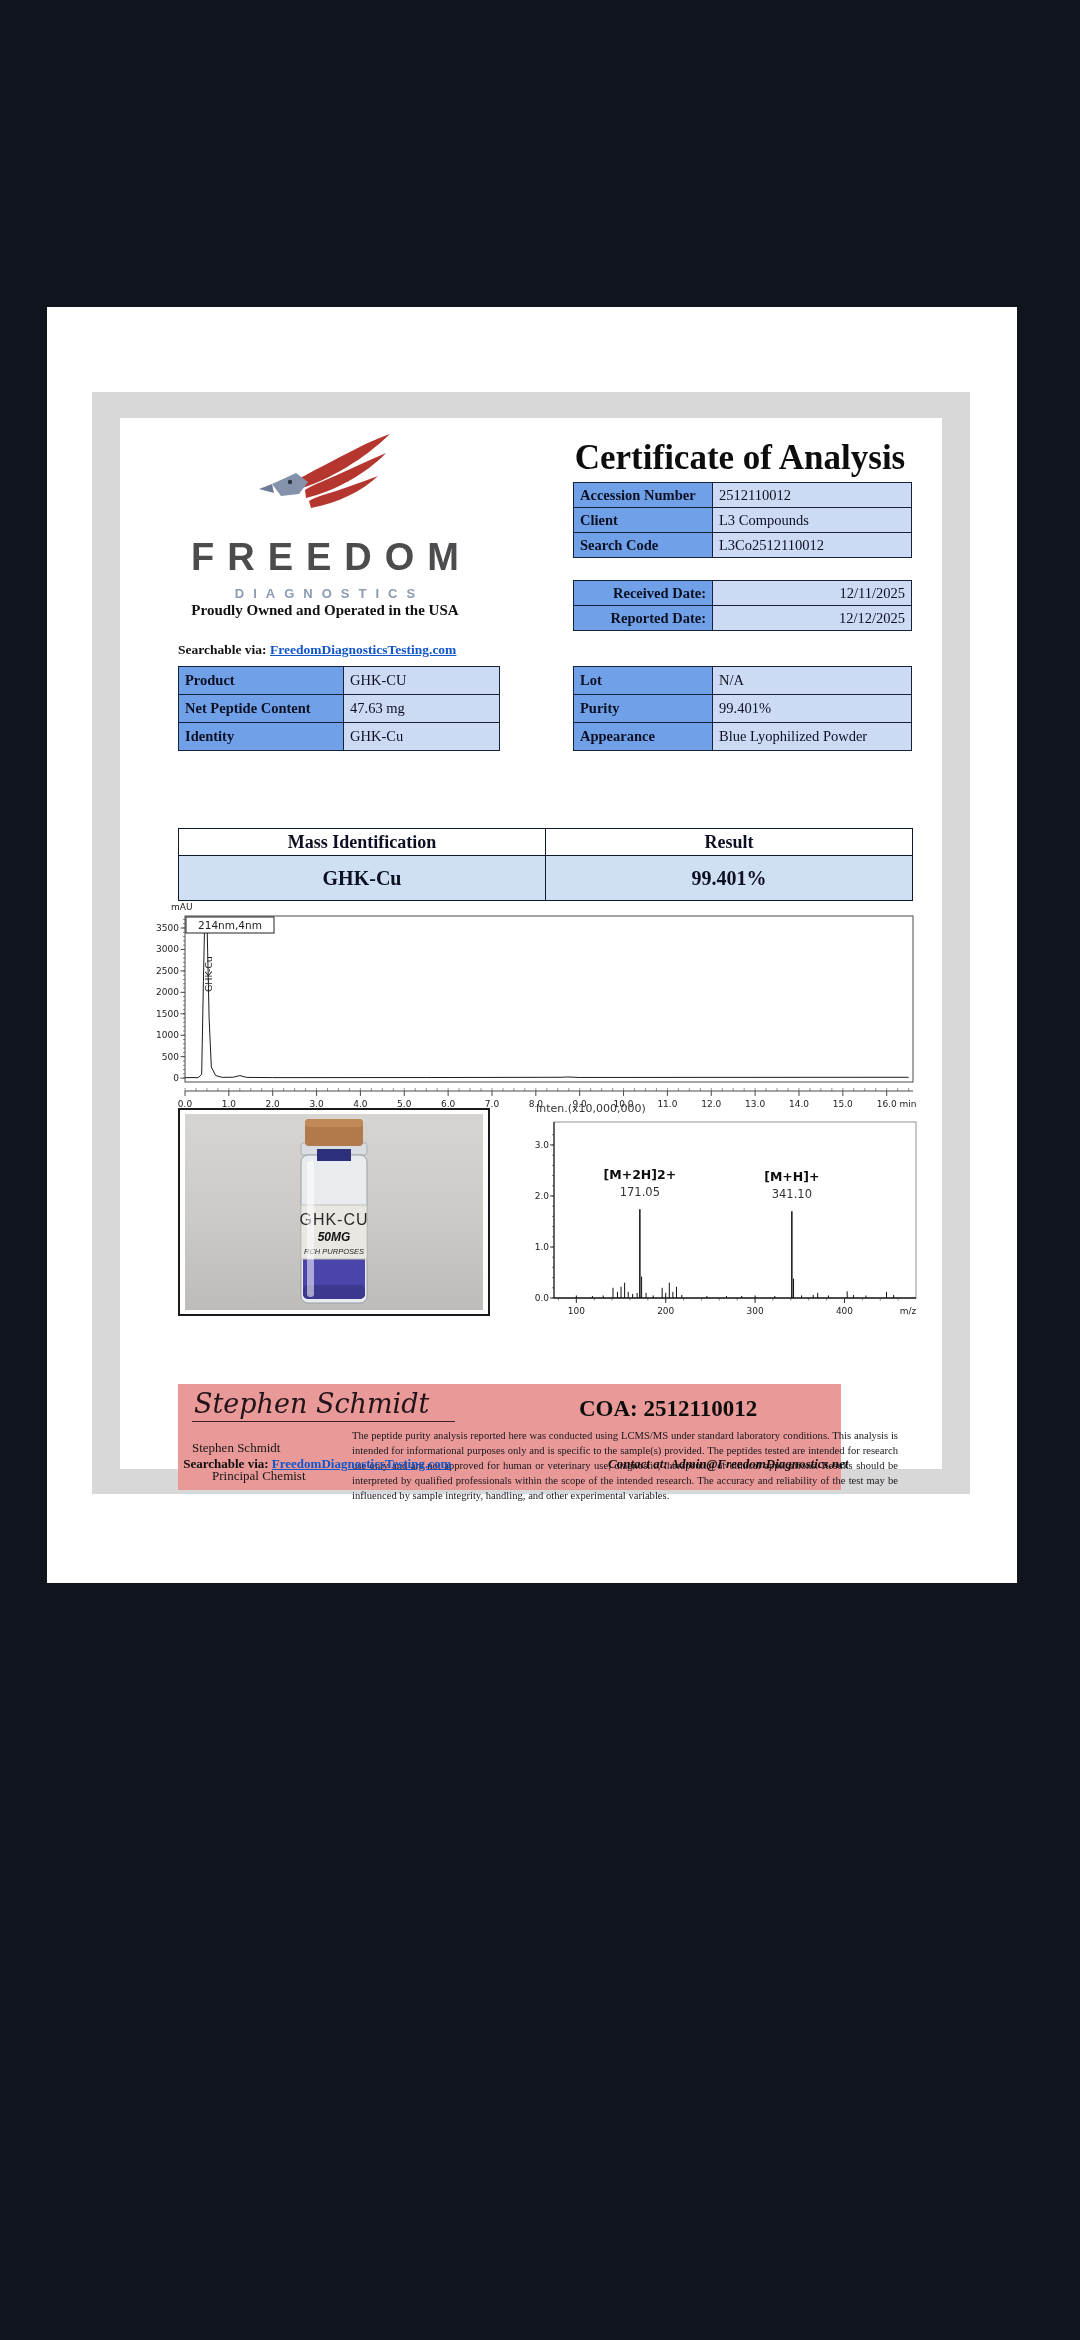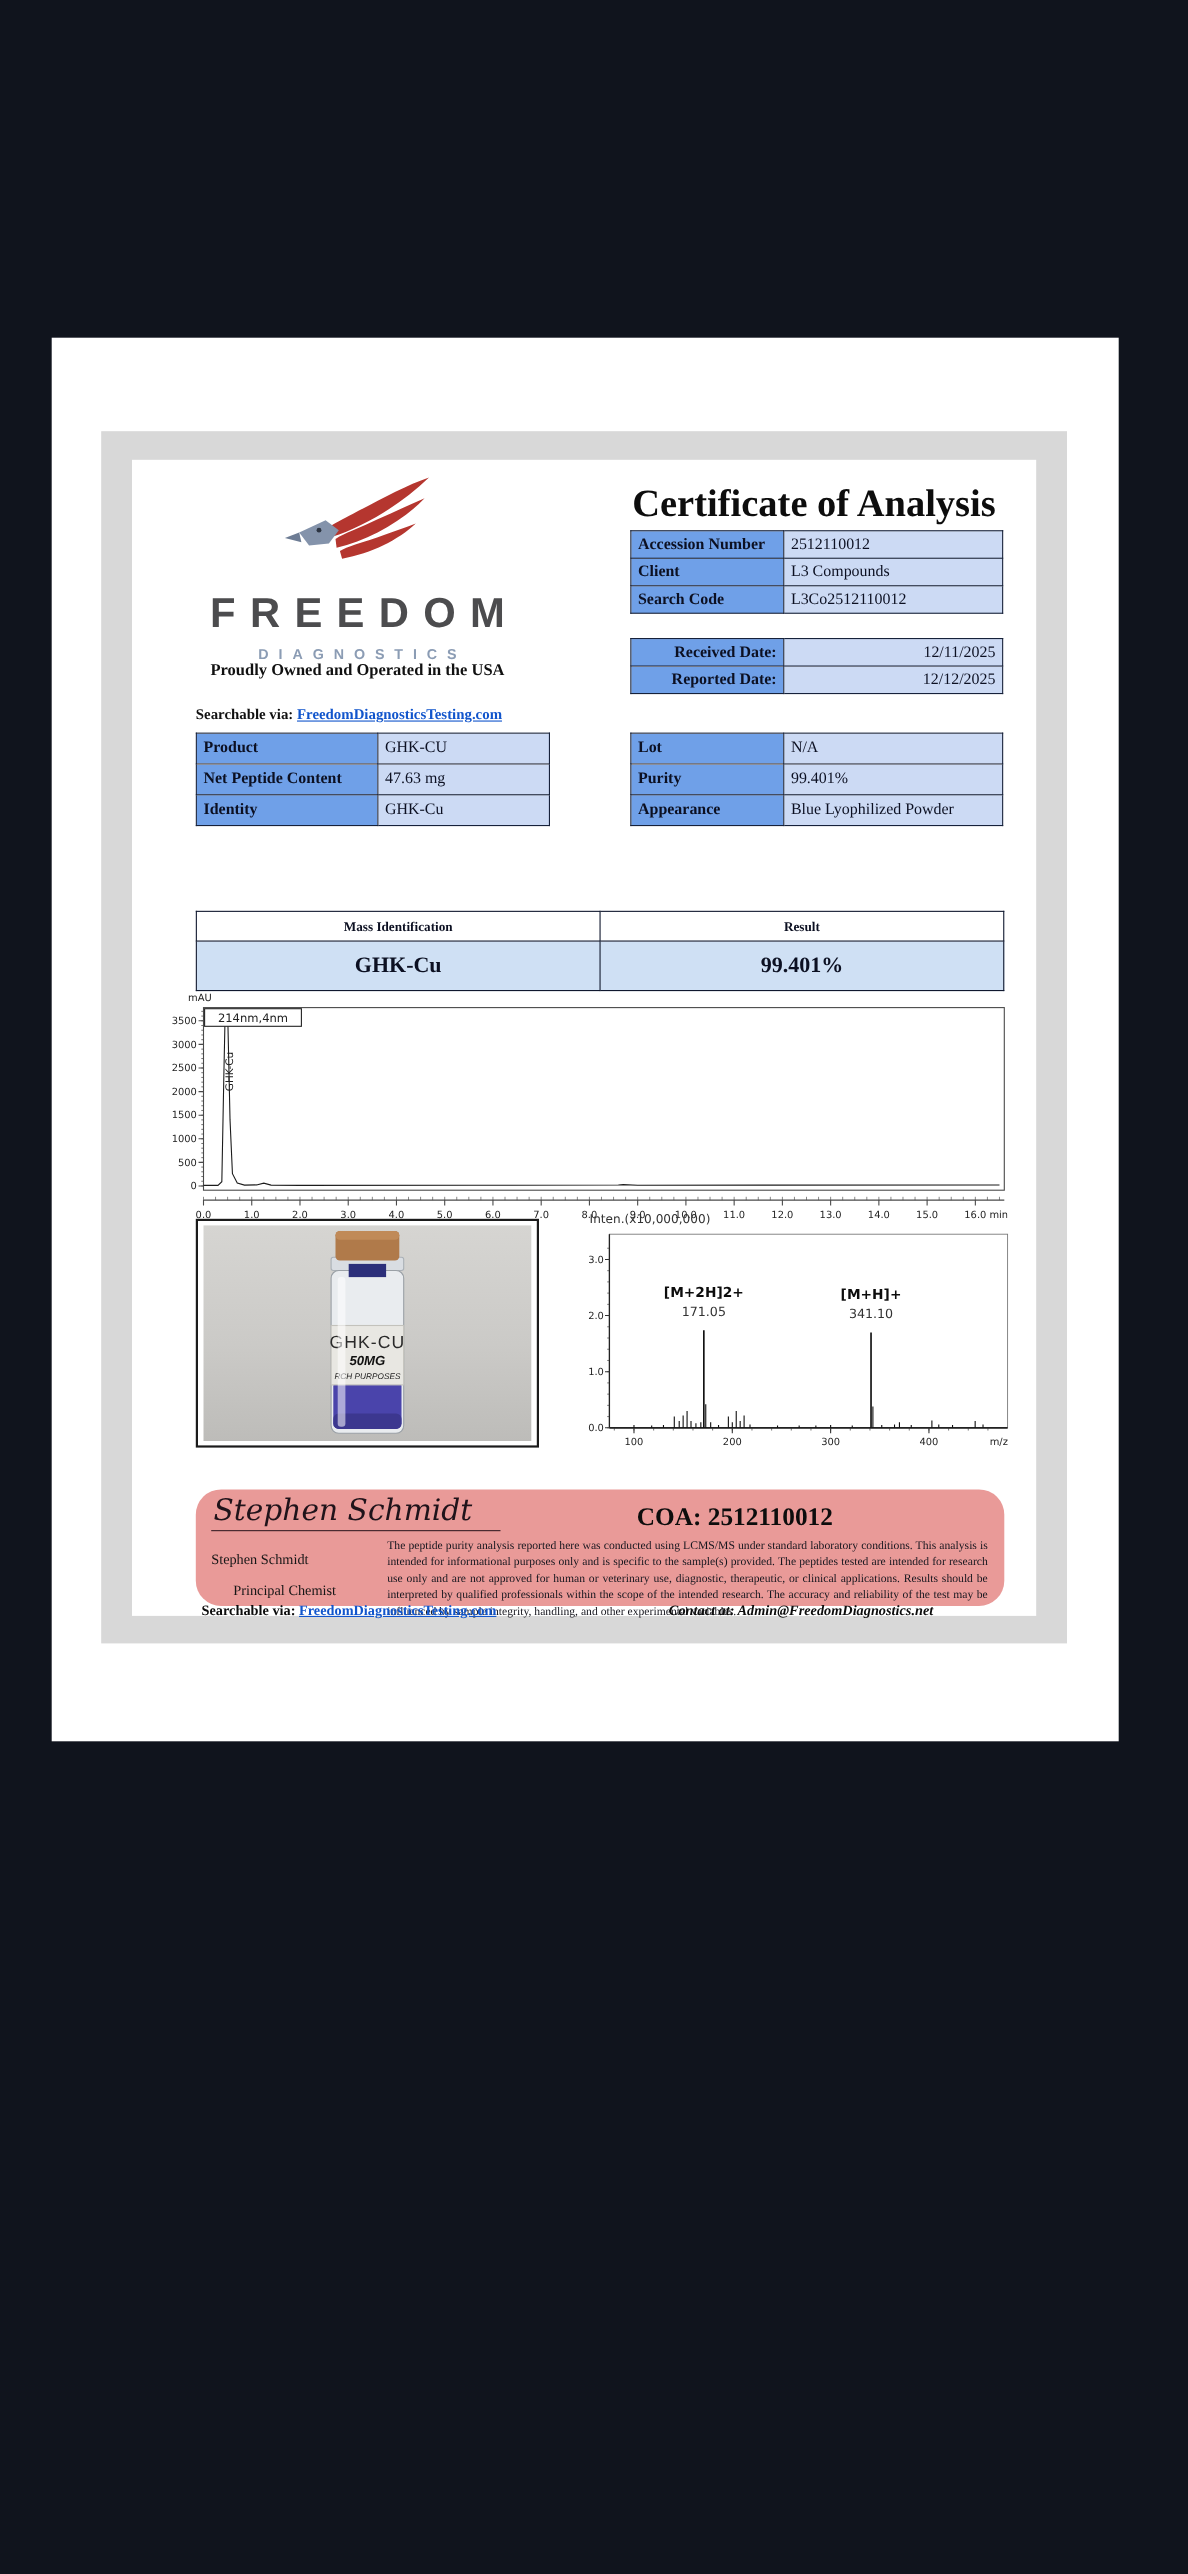--- a/index.html
+++ b/index.html
@@ -40,37 +40,37 @@
   #lot-table td.k{width:126px;}
   #lot-table td{height:23px;}
 
   
   .banner{position:absolute;left:58px;top:345px;width:735px;height:44px;background:#e99a98;
           border:2px solid #181826;box-sizing:border-box;display:flex;align-items:center;
           justify-content:center;font-weight:bold;font-size:15px;color:#0c0c14;text-align:center;}
 
   
   #mass-table{position:absolute;left:58px;top:410px;width:735px;border-collapse:collapse;}
-  #mass-table th{border:1.5px solid #10182e;background:#ffffff;font-size:12px;height:24px;
+  #mass-table th{border:1.5px solid #10182e;background:#ffffff;font-size:18px;height:24px;
           font-weight:bold;color:#0c1022;}
   #mass-table td{border:1.5px solid #10182e;background:#cfe0f4;font-size:20px;font-weight:bold;
           height:42px;text-align:center;color:#0c1022;}
 
   
   #chrom{position:absolute;left:28px;top:480px;width:768px;height:214px;}
   #ms-chart{position:absolute;left:408px;top:680px;width:392px;height:224px;}
 
   
   .vial-frame{position:absolute;left:58px;top:690px;width:312px;height:208px;border:2px solid #1b1b1b;
           background:#fff;box-sizing:border-box;display:flex;align-items:center;justify-content:center;}
   .vial-photo{width:298px;height:196px;background:linear-gradient(180deg,#d6d5d2 0%,#cbcac7 55%,#bdbcb9 100%);
           display:flex;align-items:center;justify-content:center;}
 
   
-  .sig-block{position:absolute;left:58px;top:936px;width:735px;height:106px;background:#e99a98;border-radius:23px;}
+  .sig-block{position:absolute;left:58px;top:966px;width:663px;height:106px;background:#e99a98;}
   .signature{position:absolute;left:14px;top:4px;font-family:"DejaVu Serif",serif;font-style:italic;
           font-size:27px;color:#20131a;border-bottom:1.5px solid #3a2026;padding:0 26px 2px 2px;}
   .coa-num{position:absolute;left:340px;top:12px;width:300px;text-align:center;font-size:23px;
           font-weight:bold;color:#0d0d0d;}
   .sig-name{position:absolute;left:14px;top:56px;font-size:13px;color:#161616;}
   .sig-role{position:absolute;left:14px;top:84px;font-size:13px;color:#161616;margin-left:20px;}
   .disclaimer{position:absolute;left:174px;top:44px;width:546px;font-size:10.6px;line-height:1.42;
           color:#17171f;text-align:justify;}
 
   

